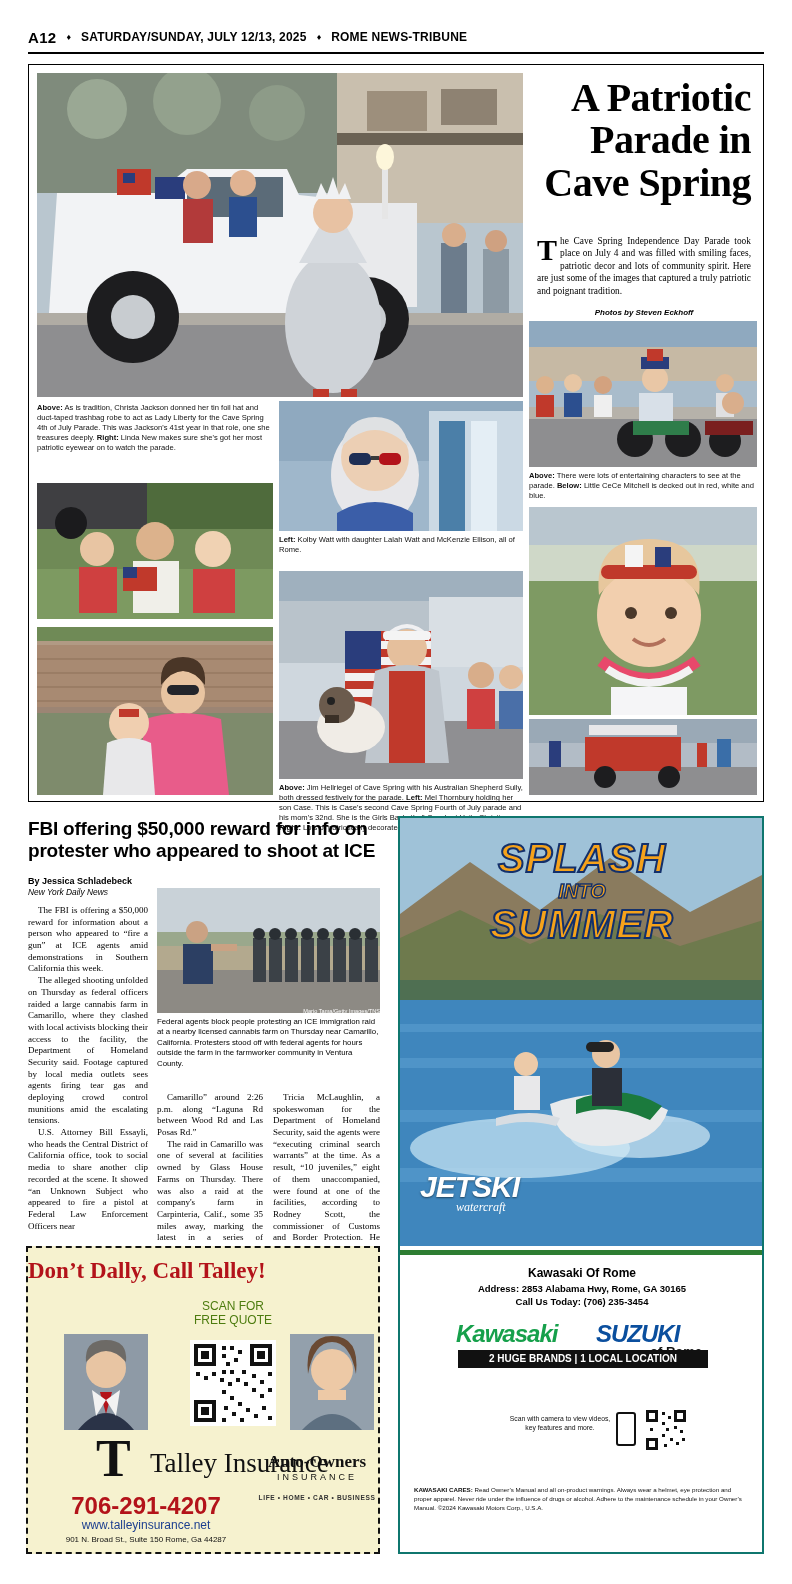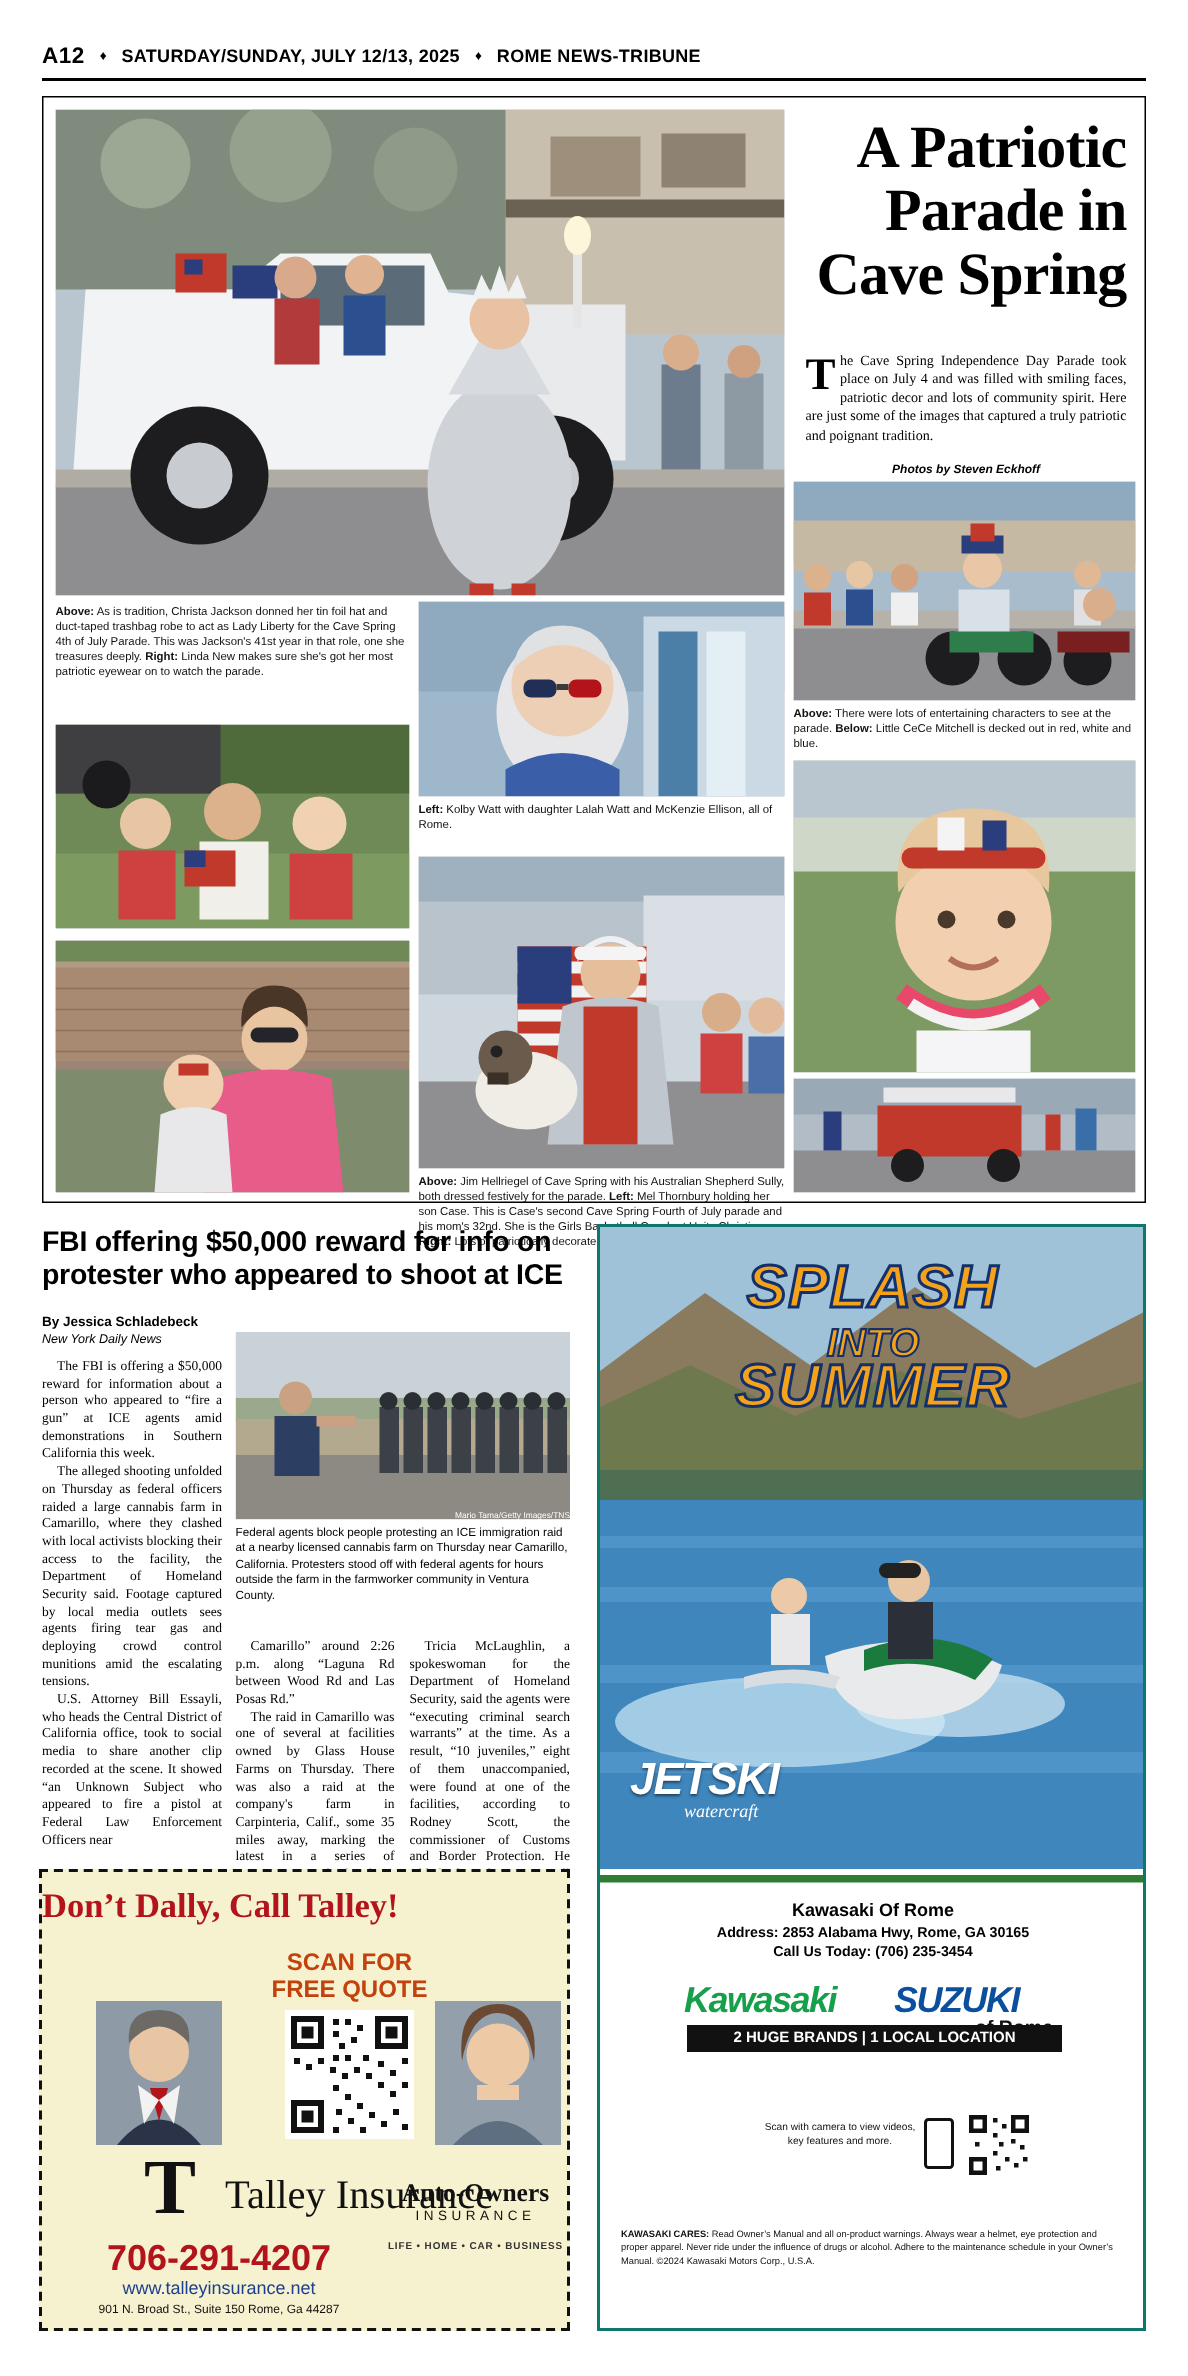--- a/index.html
+++ b/index.html
@@ -87,21 +87,21 @@
   .talley {
     position:absolute; left:26px; top:1246px; width:354px; height:308px;
     background:#f6f2cf; border:2px dashed #111;
   }
   .talley-head {
     position:absolute; left:0; top:10px; width:100%; text-align:left;
     font-family:"Liberation Serif", serif; font-weight:bold; font-size:23px; color:#b3131a;
   }
   .scan-txt {
     position:absolute; left:150px; top:52px; width:110px; text-align:center;
-    font-family:"Liberation Sans", sans-serif; font-weight:bold; font-size:16px; color:#c2410c; line-height:1.15;
+    font-family:"Liberation Sans", sans-serif; font-weight:normal; font-size:12px; color:#4d7c0f; line-height:1.15;
   }
   .headshot { position:absolute; width:84px; height:96px; background:#6f7a86; overflow:hidden;}
   .qr { position:absolute; background:#fff; }
   .talley-logo-t {
     position:absolute; left:96px; top:1436px;
     font-family:"Liberation Serif", serif; font-weight:bold; font-size:52px; line-height:46px; color:#111;
   }
   .talley-ins {
     position:absolute; left:150px; top:1448px;
     font-family:"Liberation Serif", serif; font-size:27px; color:#111;
@@ -129,21 +129,21 @@
   .kaw { position:absolute; left:398px; top:816px; width:366px; height:738px; border:2px solid #0f766e; background:#fff; overflow:hidden;}
   .kaw-photo { position:absolute; left:0; top:0; width:364px; height:428px; overflow:hidden;}
   .splash {
     position:absolute; left:0; top:18px; width:364px; text-align:center;
     font-family:"Liberation Sans", sans-serif; font-weight:bold; font-style:italic;
     font-size:40px; color:#f5a21b; -webkit-text-stroke:2px #13306b; letter-spacing:1px;
   }
   .into {
     position:absolute; left:0; top:62px; width:364px; text-align:center;
     font-family:"Liberation Sans", sans-serif; font-weight:bold; font-style:italic;
-    font-size:26px; color:#f5a21b; -webkit-text-stroke:1.4px #13306b;
+    font-size:20px; color:#f5a21b; -webkit-text-stroke:1.4px #13306b;
   }
   .summer {
     position:absolute; left:0; top:84px; width:364px; text-align:center;
     font-family:"Liberation Sans", sans-serif; font-weight:bold; font-style:italic;
     font-size:40px; color:#f5a21b; -webkit-text-stroke:2px #13306b; letter-spacing:1px;
   }
   .jetski {
     position:absolute; left:20px; top:352px;
     font-family:"Liberation Sans", sans-serif; font-weight:bold; font-style:italic;
     font-size:30px; color:#fff; letter-spacing:-1px; text-shadow:0 1px 2px rgba(0,0,0,.5);

